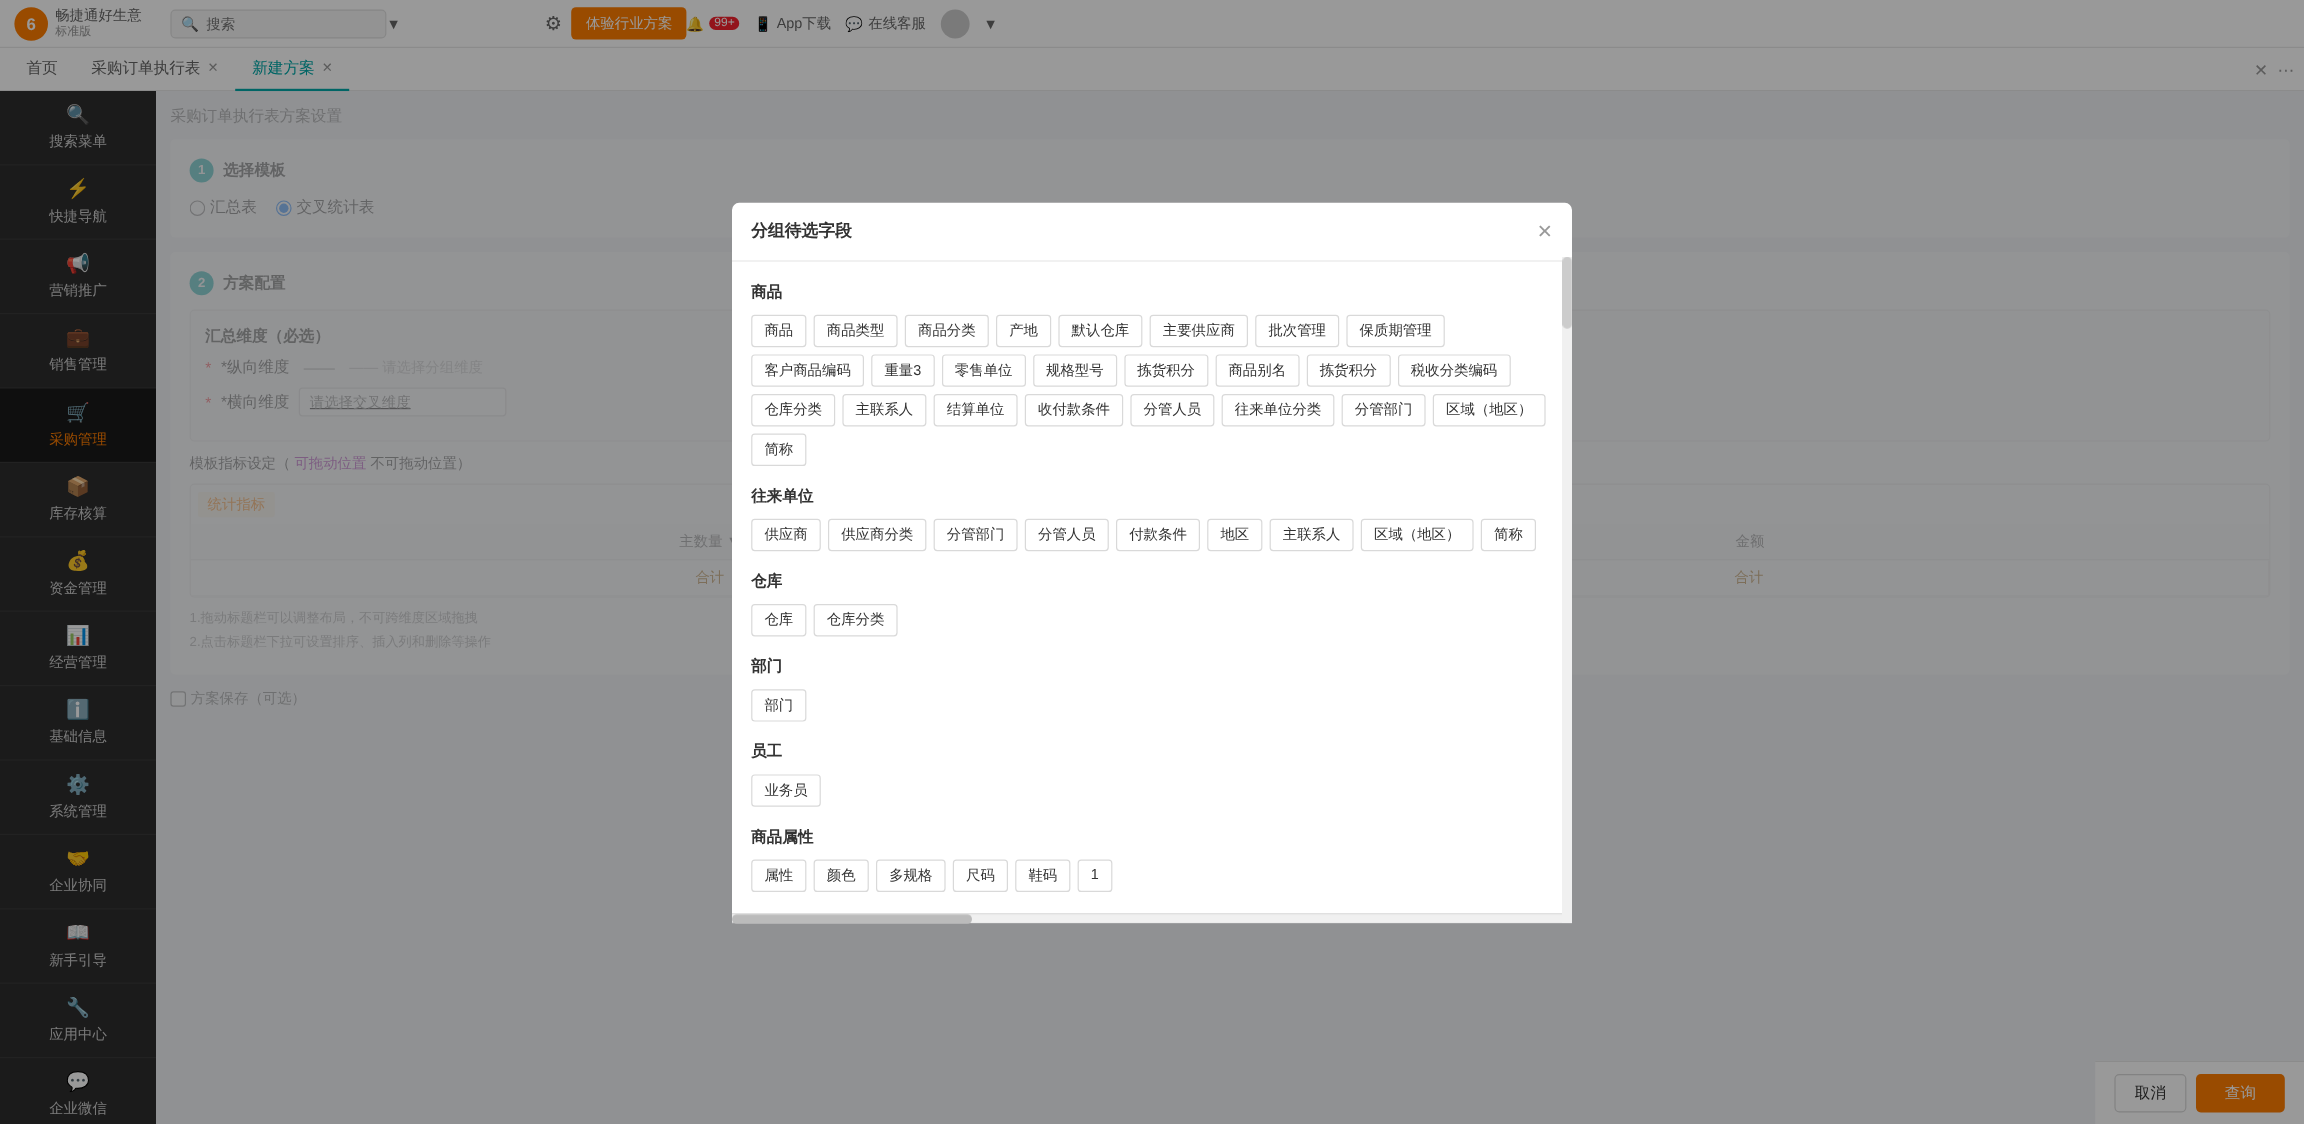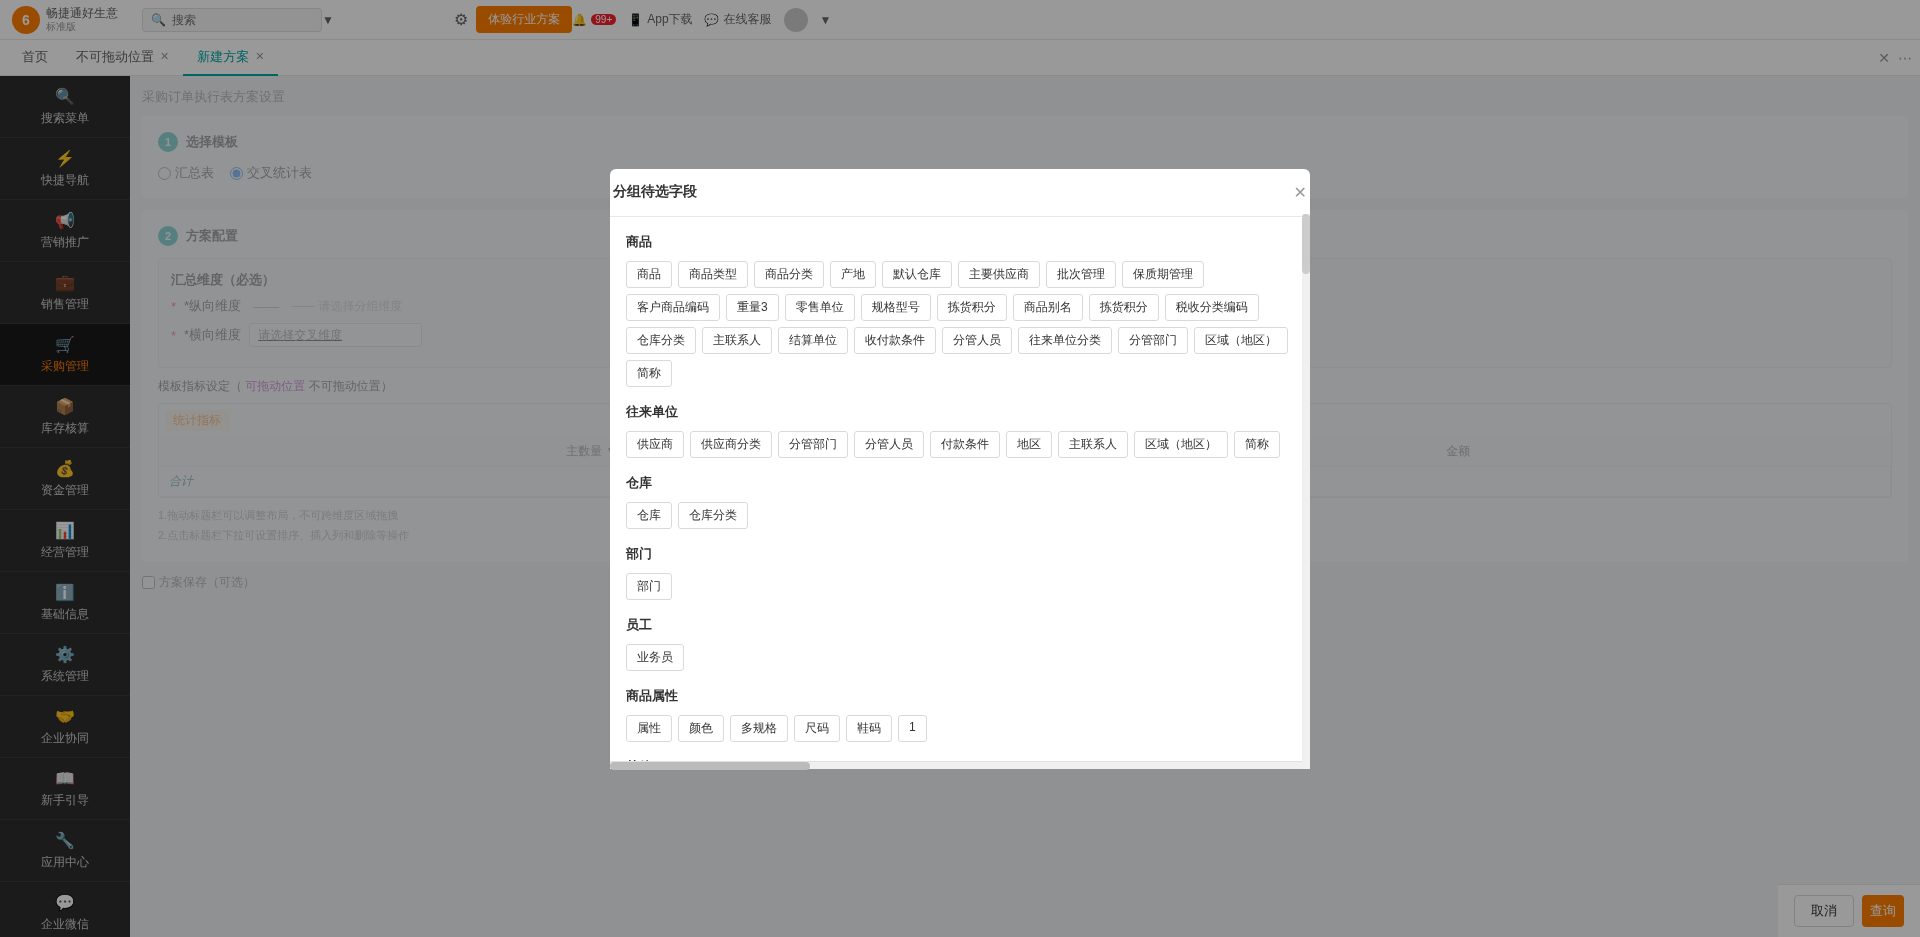--- a/index.html
+++ b/index.html
@@ -239,21 +239,21 @@
     .modal {
       background: #fff;
       border-radius: 6px;
       width: 700px;
       max-height: 600px;
       display: flex;
       flex-direction: column;
       position: relative;
     }
     .modal-header {
-      padding: 14px 3px;
+      padding: 14px 16px;
       border-bottom: 1px solid #e8e8e8;
       display: flex;
       align-items: center;
       justify-content: space-between;
       font-size: 14px;
       font-weight: 600;
     }
     .modal-close {
       background: none;
       border: none;
@@ -291,21 +291,21 @@
       cursor: pointer;
       background: #fff;
     }
 
     
     .btn-primary {
       background: #ff7d00;
       color: white;
       border: none;
       border-radius: 4px;
-      padding: 6px 8px;
+      padding: 6px 24px;
       font-size: 13px;
       cursor: pointer;
     }
     .btn-default {
       background: #fff;
       color: #333;
       border: 1px solid #d9d9d9;
       border-radius: 4px;
       padding: 6px 16px;
       font-size: 13px;
@@ -362,21 +362,21 @@
       border-bottom: 1px solid #e8e8e8;
       font-size: 12px;
     }
     .th { padding: 6px 10px; color: #666; flex: 1; text-align: center; border-right: 1px solid #e8e8e8; }
     .th:last-child { border-right: none; }
     .table-data-row {
       display: flex;
       border-bottom: 1px solid #f0f0f0;
       font-size: 12px;
     }
-    .td { padding: 6px 10px; flex: 1; color: #0f766e; border-right: 1px solid #f0f0f0; font-style: italic; }
+    .td { padding: 6px 10px; flex: 1; text-align: center; color: #a16207; border-right: 1px solid #f0f0f0; }
     .stat-title {
       font-size: 12px;
       color: #ff7d00;
       background: #fff7e6;
       padding: 2px 8px;
       border-radius: 2px;
       display: inline-block;
       margin-bottom: 6px;
     }
     .hint-text {
@@ -430,21 +430,21 @@
     <div class="avatar"></div>
     <span style="font-size:12px;color:#666;">▼</span>
   </div>
 </div>
 
 <div class="tab-bar">
   <div class="tab-item">
     <span>首页</span>
   </div>
   <div class="tab-item">
-    <span>不可拖动位置</span>
+    <span>采购订单执行表</span>
     <span class="tab-close">✕</span>
   </div>
   <div class="tab-item active">
     <span>新建方案</span>
     <span class="tab-close">✕</span>
   </div>
   <div class="tab-bar-right">
     <button style="background:none;border:none;cursor:pointer;color:#999;font-size:14px;">✕</button>
     <button style="background:none;border:none;cursor:pointer;color:#999;font-size:14px;">⋯</button>
   </div>

